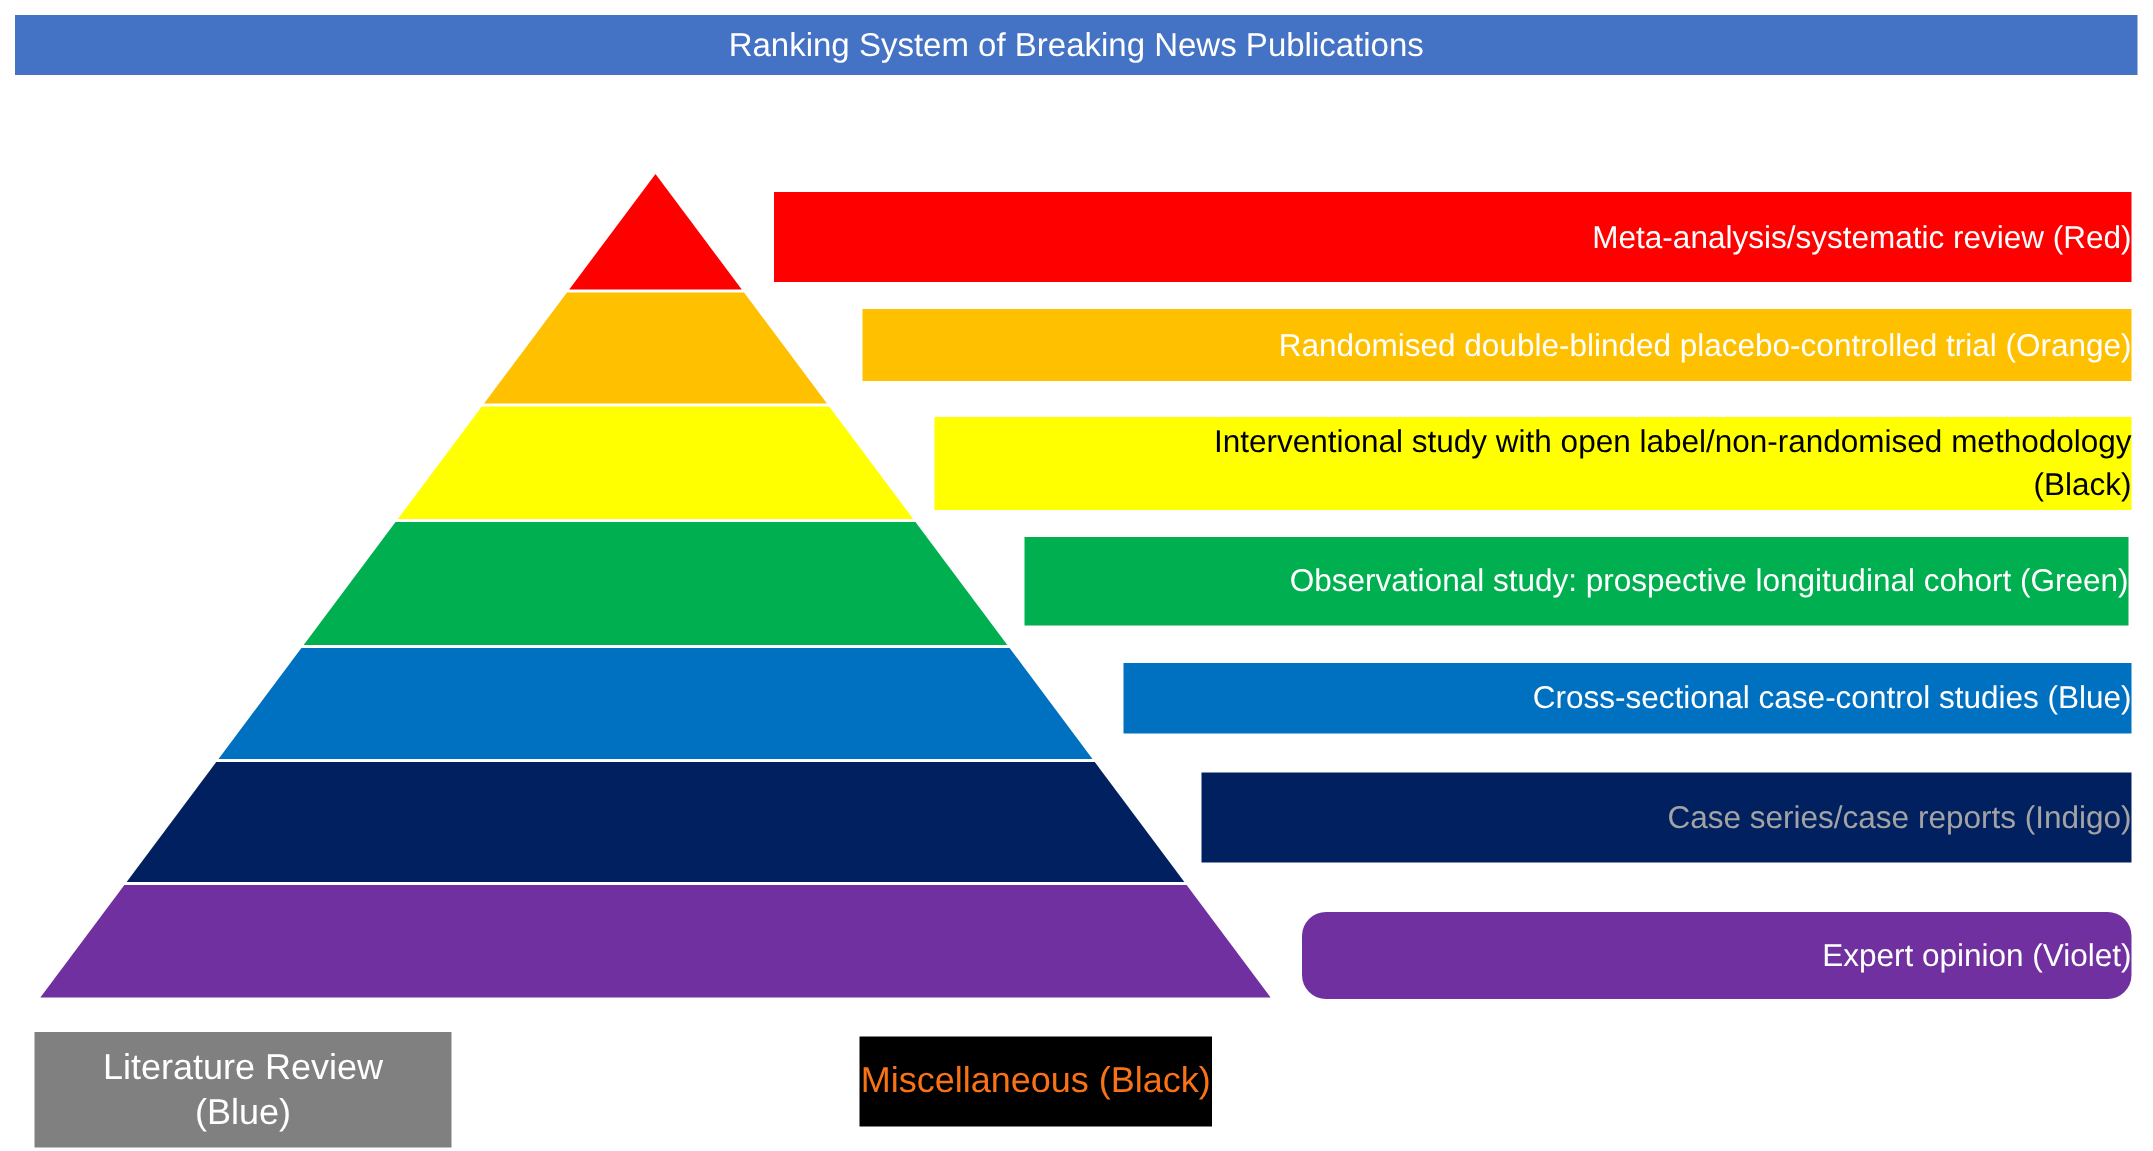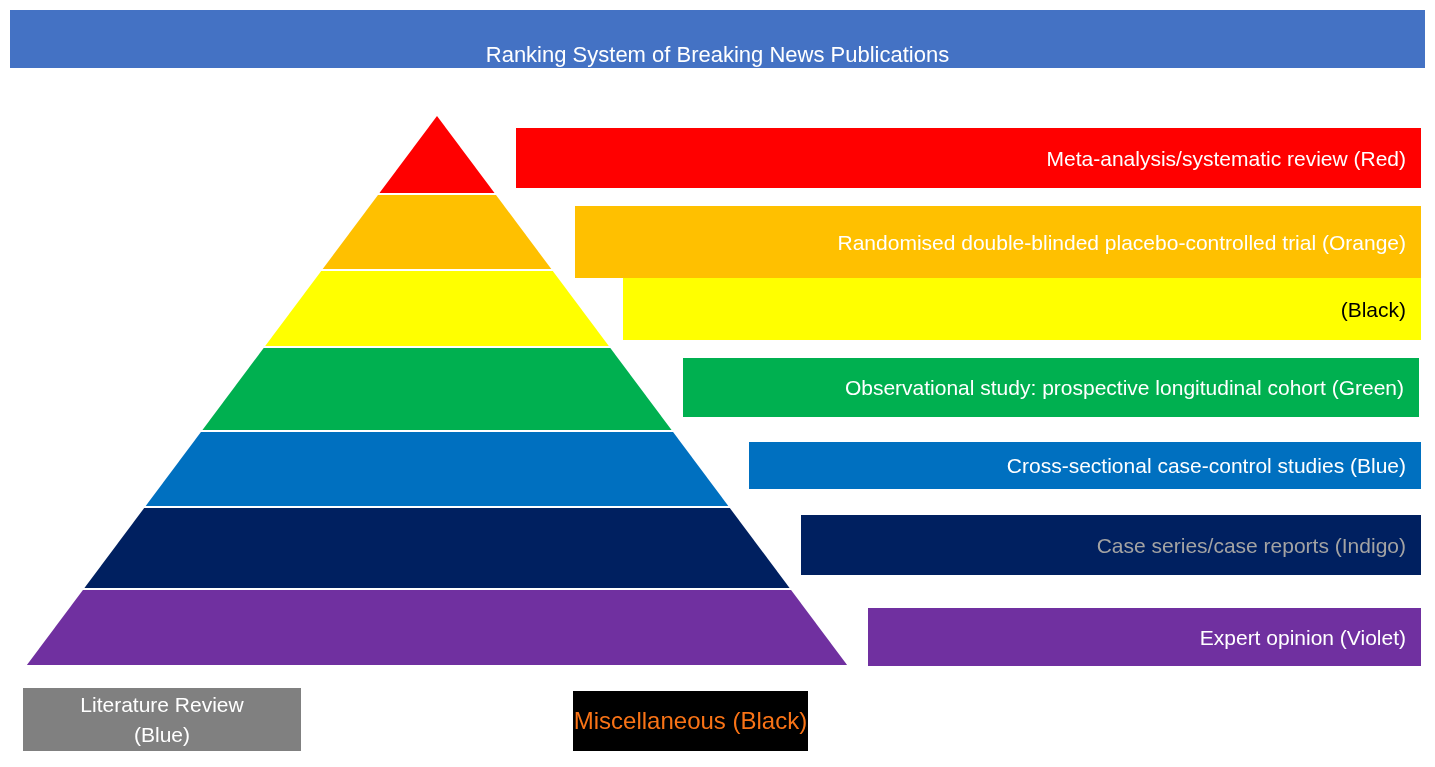--- a/index.html
+++ b/index.html
@@ -13,40 +13,40 @@
     width: 1435px;
     height: 767px;
     background: #ffffff;
     overflow: hidden;
   }
   .title-bar {
     position: absolute;
     left: 10px;
     top: 10px;
     right: 10px;
-    height: 58px;
+    height: 40px;
     display: flex;
-    align-items: flex-end;
+    align-items: center;
     justify-content: center;
     font-size: 22px;
   }
   #pyramid-svg {
     position: absolute;
     left: 0;
     top: 0;
     width: 1435px;
     height: 767px;
   }
   .label-bar {
     position: absolute;
     display: flex;
     flex-direction: column;
     align-items: flex-end;
     justify-content: center;
-    padding-right: 15px;
+    padding-right: 0;
     box-sizing: border-box;
     font-size: 21px;
     line-height: 29px;
     text-align: right;
   }
   .footer-box {
     position: absolute;
     display: flex;
     flex-direction: column;
     align-items: center;
@@ -71,42 +71,43 @@
       <polygon points="263.696,348 610.304,348 671.558,430 202.442,430" fill="#00B050"></polygon>
       <polygon points="200.948,432 673.052,432 728.3299999999999,506 145.67000000000002,506" fill="#0070C0"></polygon>
       <polygon points="144.176,508 729.8240000000001,508 789.5840000000001,588 84.416,588" fill="#002060"></polygon>
       <polygon points="82.92200000000003,590 791.078,590 847.1030000000001,665 26.89699999999999,665" fill="#7030A0"></polygon>
     </svg>
 
   <div>
       <div class="label-bar" style="left: 516px; top: 128px; height: 60px; right: 14px; background: rgb(255, 0, 0); color: rgb(255, 255, 255);">
         <div class="label-line">Meta-analysis/systematic review (Red)</div>
       </div>
-      <div class="label-bar" style="left: 575px; top: 206px; height: 72px; right: 14px; background: rgb(255, 192, 0); color: rgb(255, 255, 255);">
+      <div class="label-bar" style="left: 575px; top: 206px; height: 48px; right: 14px; background: rgb(255, 192, 0); color: rgb(255, 255, 255);">
         <div class="label-line">Randomised double-blinded placebo-controlled trial (Orange)</div>
       </div>
       <div class="label-bar" style="left: 623px; top: 278px; height: 62px; right: 14px; background: rgb(255, 255, 0); color: rgb(0, 0, 0);">
+        <div class="label-line">Interventional study with open label/non-randomised methodology</div>
         <div class="label-line">(Black)</div>
       </div>
       <div class="label-bar" style="left: 683px; top: 358px; height: 59px; right: 16px; background: rgb(0, 176, 80); color: rgb(255, 255, 255);">
         <div class="label-line">Observational study: prospective longitudinal cohort (Green)</div>
       </div>
       <div class="label-bar" style="left: 749px; top: 442px; height: 47px; right: 14px; background: rgb(0, 112, 192); color: rgb(255, 255, 255);">
         <div class="label-line">Cross-sectional case-control studies (Blue)</div>
       </div>
       <div class="label-bar" style="left: 801px; top: 515px; height: 60px; right: 14px; background: rgb(0, 32, 96); color: #a3a3a3;">
         <div class="label-line">Case series/case reports (Indigo)</div>
       </div>
-      <div class="label-bar" style="left: 868px; top: 608px; height: 58px; right: 14px; background: rgb(112, 48, 160); color: rgb(255, 255, 255);">
+      <div class="label-bar" style="left: 868px; top: 608px; height: 58px; right: 14px; background: rgb(112, 48, 160); color: rgb(255, 255, 255); border-radius: 16px;">
         <div class="label-line">Expert opinion (Violet)</div>
       </div>
     </div>
 
   <div>
-      <div class="footer-box" style="left: 23px; top: 688px; width: 278px; height: 63px; background: rgb(128, 128, 128); color: rgb(255, 255, 255); font-size: 21px;">
+      <div class="footer-box" style="left: 23px; top: 688px; width: 278px; height: 77px; background: rgb(128, 128, 128); color: rgb(255, 255, 255); font-size: 24px;">
         <div>Literature Review</div>
         <div>(Blue)</div>
       </div>
       <div class="footer-box" style="left: 573px; top: 691px; width: 235px; height: 60px; background: rgb(0, 0, 0); color: #f97316; font-size: 24px;">
         <div>Miscellaneous (Black)</div>
       </div>
     </div>
 </div>
 
 </body></html>

